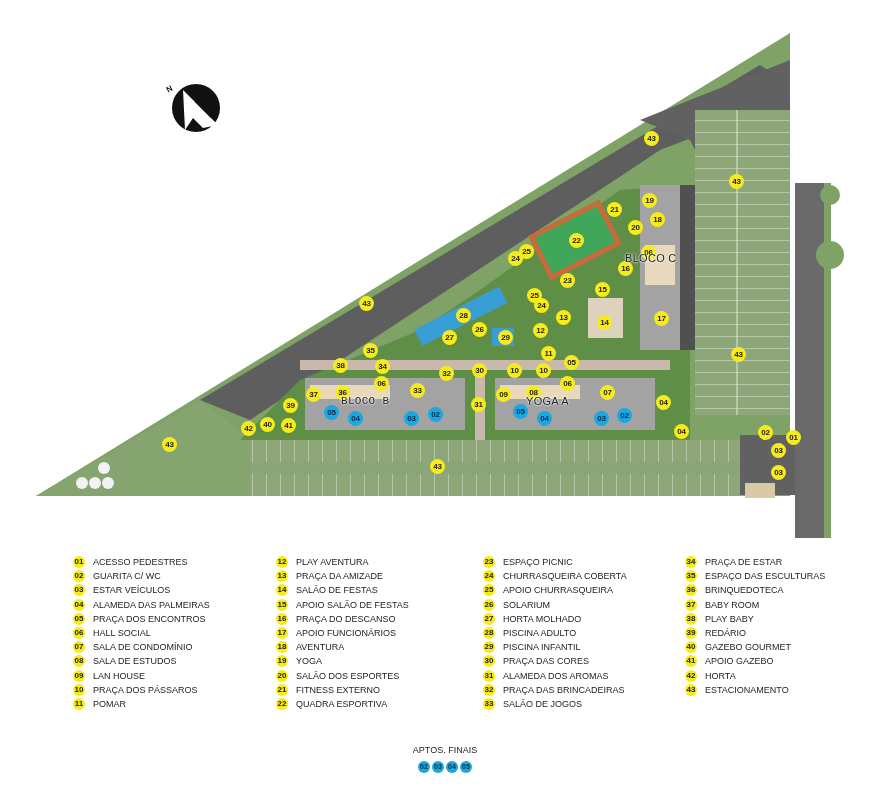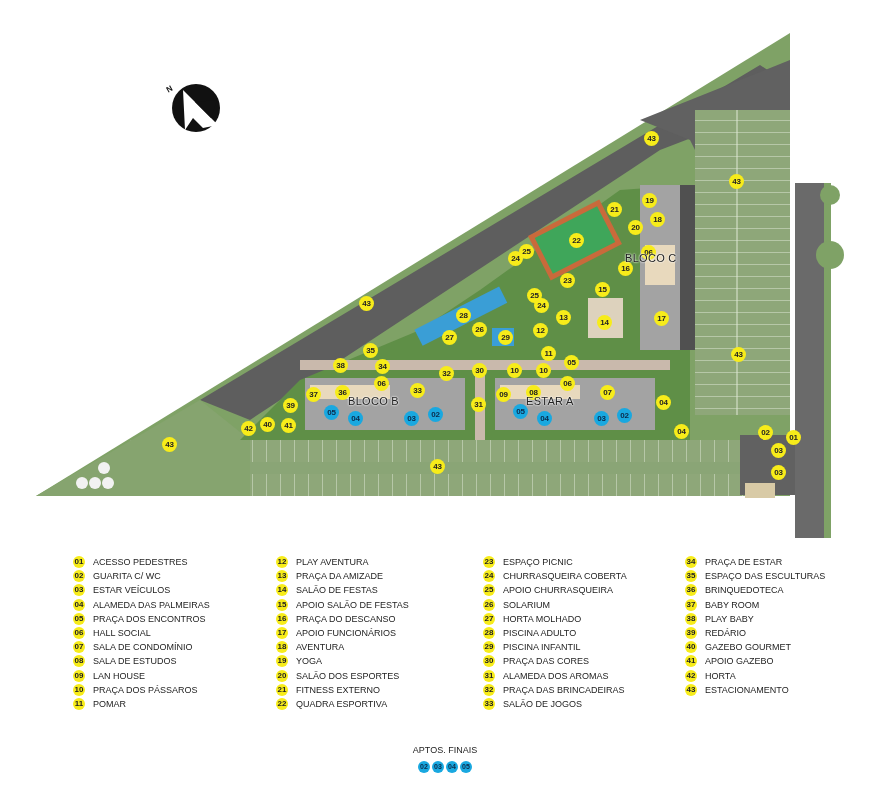--- a/index.html
+++ b/index.html
@@ -162,22 +162,22 @@
       <div class="marker blue" style="left: 331px; top: 412px;">05</div>
       <div class="marker blue" style="left: 355px; top: 418px;">04</div>
       <div class="marker blue" style="left: 411px; top: 418px;">03</div>
       <div class="marker blue" style="left: 435px; top: 414px;">02</div>
       <div class="marker blue" style="left: 520px; top: 411px;">05</div>
       <div class="marker blue" style="left: 544px; top: 418px;">04</div>
       <div class="marker blue" style="left: 601px; top: 418px;">03</div>
       <div class="marker blue" style="left: 624px; top: 415px;">02</div>
     </div>
   <div id="blocks">
-      <div class="bloco" style="left: 526px; top: 395px;">ESTAR A</div>
-      <div class="bloco" style="left: 348px; top: 395px;">BLOCO B</div>
+      <div class="bloco" style="left: 526px; top: 395px;">YOGA A</div>
+      <div class="bloco" style="left: 341px; top: 395px; font-family: Liberation Mono, monospace;">BLOCO B</div>
       <div class="bloco" style="left: 625px; top: 252px;">BLOCO C</div>
     </div>
 </div>
 
 <div id="legend">
     <div class="col" style="left: 73px;">
       <div class="row">
         <span class="num">01</span>
         <span class="lbl">ACESSO PEDESTRES</span>
       </div>

